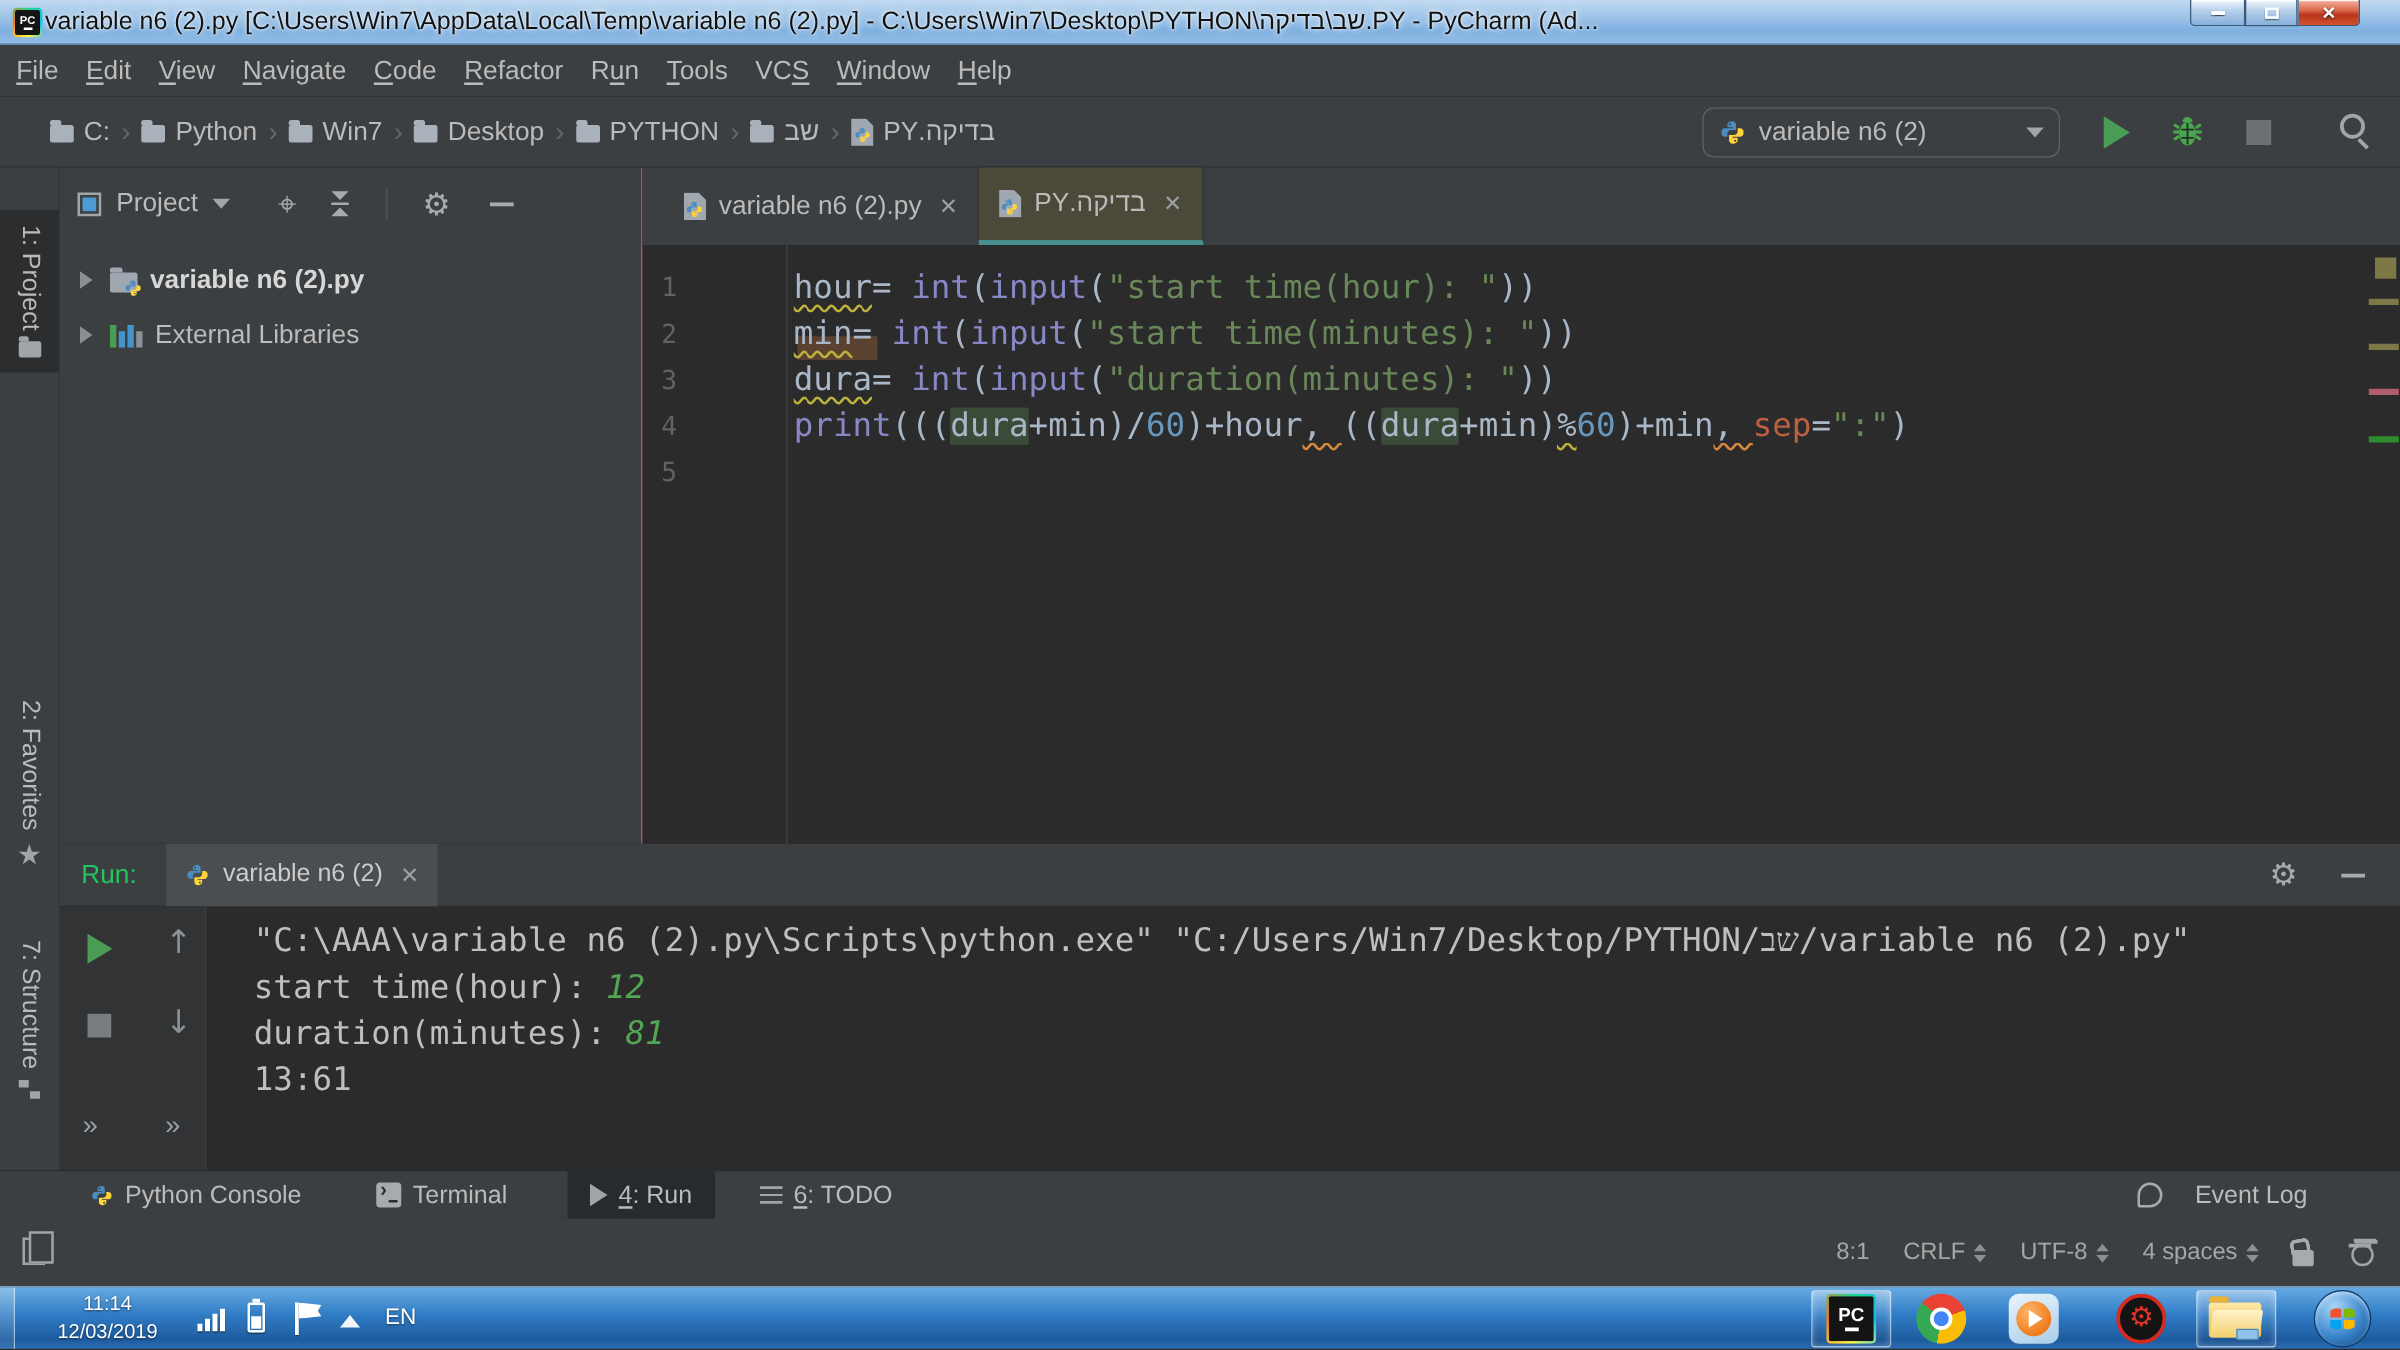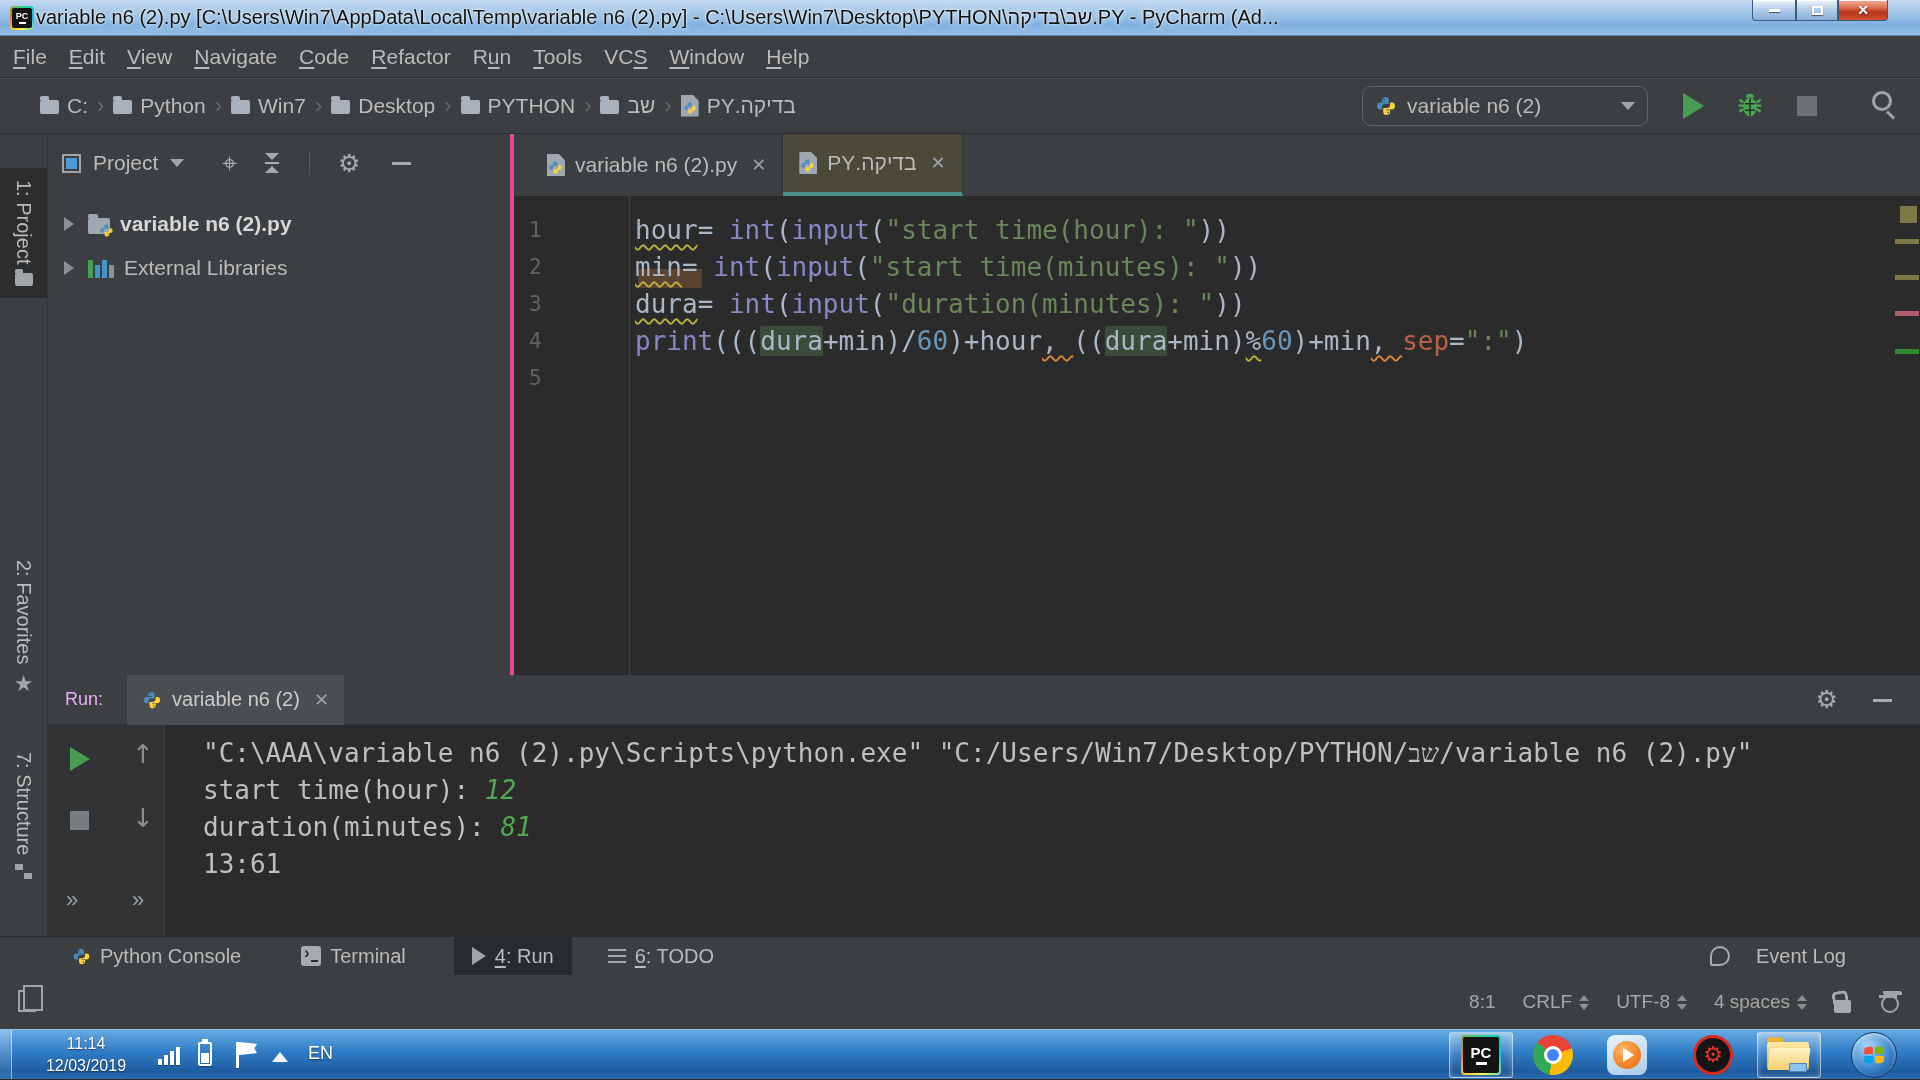--- a/index.html
+++ b/index.html
@@ -79,21 +79,21 @@
   .stripe-folder::before { content:""; position:absolute; top:-4px; left:0; width:8px; height:4px;
     background:#9fa5a9; border-radius:2px 2px 0 0; }
   .star-ic { color:#9fa5a9; font-size:22px; line-height:1; }
   .structure-ic { position:relative; width:17px; height:15px; }
   .structure-ic::before { content:""; position:absolute; left:0; top:0; width:8px; height:6px; background:#9fa5a9; }
   .structure-ic::after { content:""; position:absolute; right:0; bottom:0; width:8px; height:6px; background:#9fa5a9; }
   .content { flex:1; display:flex; flex-direction:column; min-width:0; }
 
   
   .mainrow { height:541px; display:flex; min-width:0; }
-  .project { width:466px; flex:none; background:#3c3f41; border-right:4px solid #ec4899; }
+  .project { width:466px; flex:none; background:#3c3f41; border-right:1px solid #ec4899; }
   .proj-header { height:58px; display:flex; align-items:center; padding:0 14px; gap:12px; }
   .proj-view-ic { width:19px; height:19px; border:2px solid #9fa5a9; background:#3c3f41; position:relative; }
   .proj-view-ic::after { content:""; position:absolute; left:2px; top:2px; right:2px; bottom:2px; background:#4c9bd4; }
   .proj-title { font-size:21px; color:#bbbbbb; }
   .tri-down { width:0; height:0; border-left:7px solid transparent; border-right:7px solid transparent;
     border-top:8px solid #9fa5a9; }
   .locate-ic { color:#a7abae; font-size:26px; line-height:1; margin-left:26px; }
   .collapse-ic { display:flex; flex-direction:column; align-items:center; gap:2px; margin-left:16px; }
   .collapse-ic i { display:block; width:0; height:0; border-left:7px solid transparent; border-right:7px solid transparent; }
   .collapse-ic .cu { border-bottom:7px solid #a7abae; } .collapse-ic .cd { border-top:7px solid #a7abae; }
@@ -147,21 +147,21 @@
   .hl-usage { background:#3a4b3a; border-radius:2px; }
   .brown-block { position:absolute; left:124px; top:73px; width:64px; height:19px; background:#59422f; z-index:1; }
   .stripe-marks { position:absolute; right:0; top:0; width:26px; height:100%; z-index:3; }
   .insp-square { position:absolute; right:3px; top:10px; width:17px; height:17px; background:#7e7847; }
   .smark { position:absolute; right:1px; width:24px; height:5px; }
 
   
   .runpanel { height:261px; display:flex; flex-direction:column; background:#2b2b2b; }
   .run-header { height:50px; flex:none; background:#3c3f41; display:flex; align-items:center;
     position:relative; border-bottom:1px solid #323537; }
-  .run-label { margin-left:17px; font-size:18px; color:#f0abfc; }
+  .run-label { margin-left:17px; font-size:21px; color:#22c55e; }
   .run-tab { margin-left:24px; height:50px; background:#4a4e51; display:flex; align-items:center;
     gap:10px; padding:0 15px; font-size:20px; color:#cccccc; }
   .run-tab .py-logo { width:20px; height:20px; }
   .run-gear { position:absolute; right:82px; top:12px; }
   .run-hide { position:absolute; right:28px; top:24px; width:19px; height:3px; background:#a7abae; }
   .run-body { flex:1; position:relative; min-height:0; }
   .run-toolbar { position:absolute; left:0; top:0; bottom:0; width:117px; background:#313335;
     border-right:1px solid #3a3d3f; }
   .rt-play { position:absolute; left:22px; top:22px; width:0; height:0;
     border-top:12px solid transparent; border-bottom:12px solid transparent; border-left:20px solid #4a9c54; }

